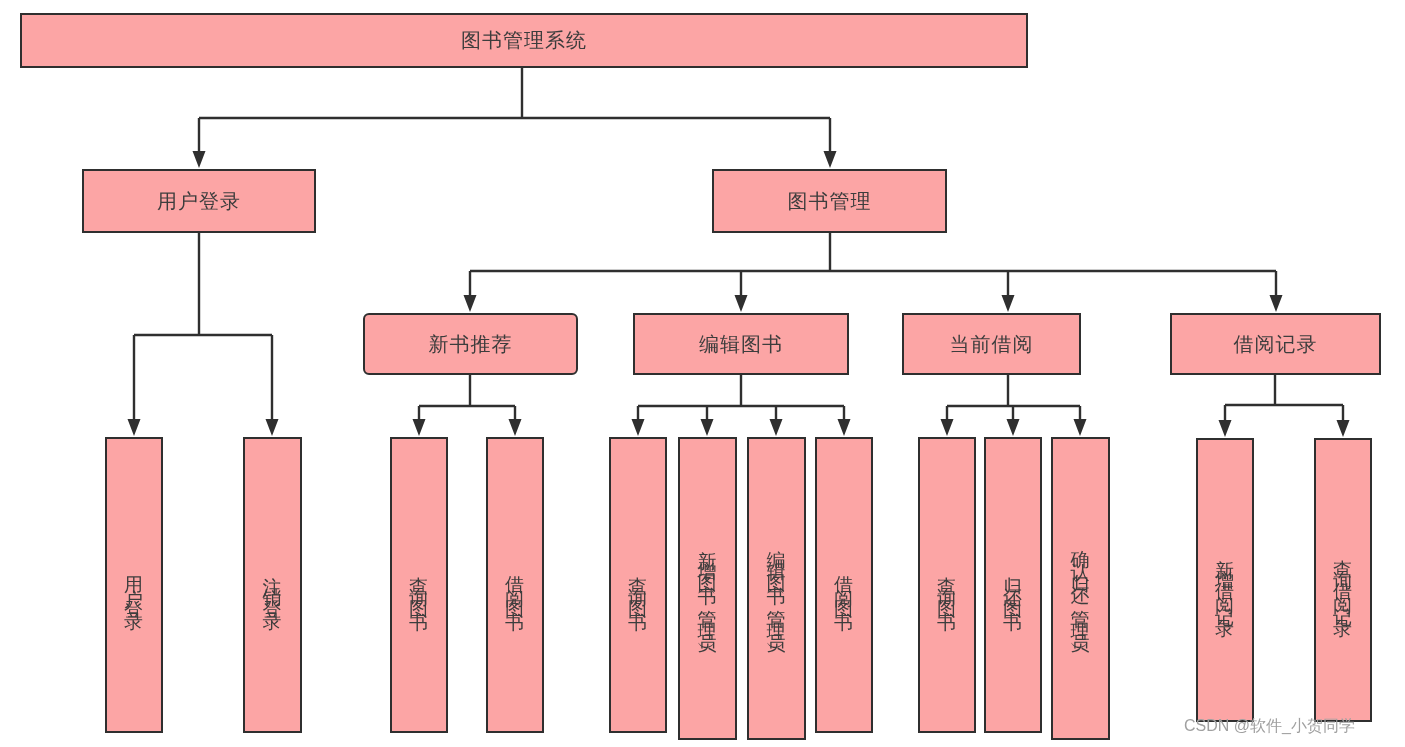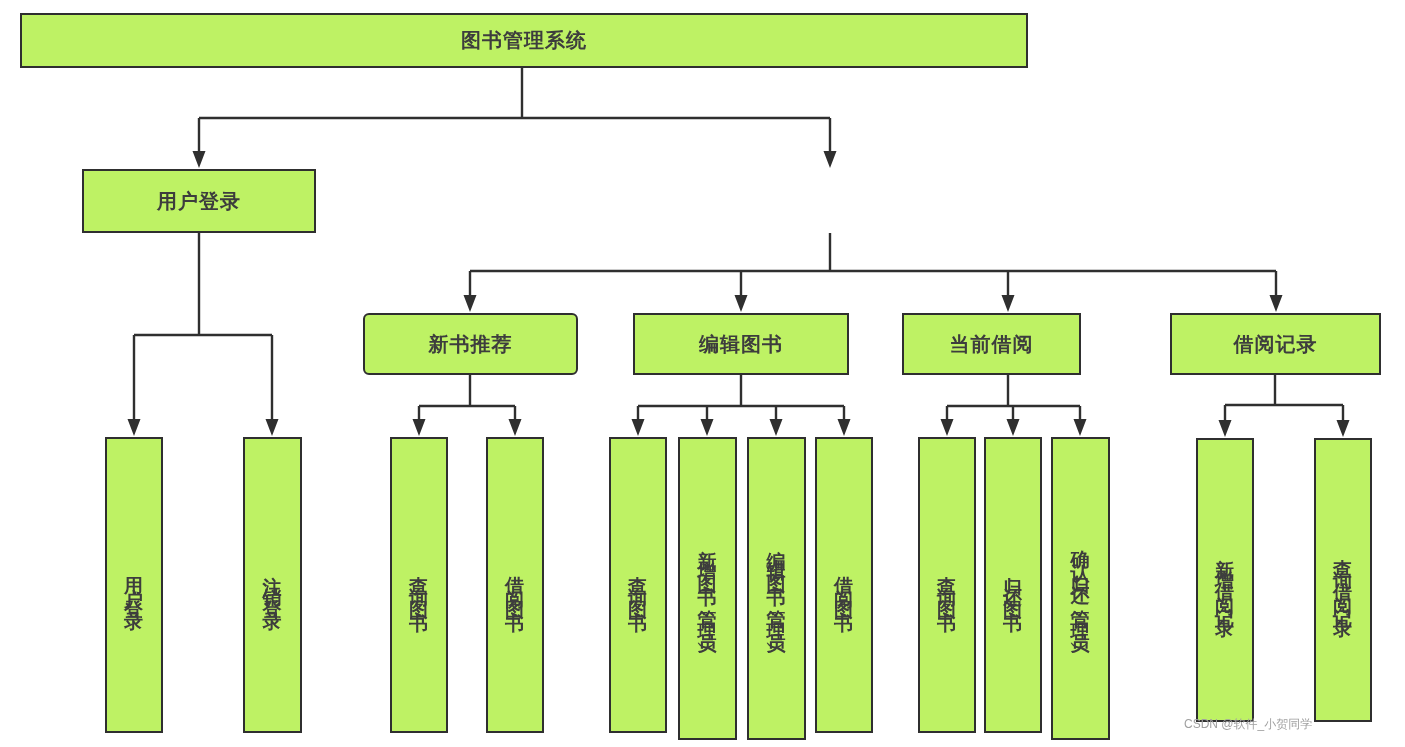--- a/index.html
+++ b/index.html
@@ -8,42 +8,41 @@
     position: relative;
     width: 1405px;
     height: 747px;
     background: #ffffff;
     font-family: "Liberation Sans", sans-serif;
     overflow: hidden;
   }
   svg.wires { position: absolute; left: 0; top: 0; width: 1405px; height: 747px; }
   .node {
     position: absolute;
-    background: #bef264;
+    background: #fca5a5;
     border: 2.5px solid #2f2f2f;
     color: #3d3d3d;
     display: flex;
     align-items: center;
     justify-content: center;
     text-align: center;
-    font-weight: bold;
   }
   .node.h { font-size: 20px; letter-spacing: 1px; }
   .node.v {
     font-size: 19px;
     line-height: 1;
     writing-mode: vertical-rl;
     text-orientation: mixed;
     letter-spacing: 12px;
   }
   .watermark {
     position: absolute;
     left: 1184px;
     top: 716px;
-    font-size: 12px;
+    font-size: 16px;
     color: #a0a0a0;
     white-space: nowrap;
     z-index: 5;
   }
 </style>
 </head>
 <body>
 
 <div class="stage">
 
@@ -67,20 +66,21 @@
     <path d="M1008 375 V406 M947 406 H1080 M947 406 V420 M1013 406 V420 M1080 406 V420"></path>
     <path stroke="none" fill="#2f2f2f" d="M940.5 419 H953.5 L947 436 Z M1006.5 419 H1019.5 L1013 436 Z M1073.5 419 H1086.5 L1080 436 Z"></path>
 
     <path d="M1275 375 V405 M1225 405 H1343 M1225 405 V421 M1343 405 V421"></path>
     <path stroke="none" fill="#2f2f2f" d="M1218.5 420 H1231.5 L1225 437 Z M1336.5 420 H1349.5 L1343 437 Z"></path>
   </svg>
 
   <div class="node h" style="left:20px; top:13px; width:1008px; height:55px;">图书管理系统</div>
 
   <div class="node h" style="left:82px; top:169px; width:234px; height:64px;">用户登录</div>
+  <div class="node h" style="left:712px; top:169px; width:235px; height:64px;">图书管理</div>
 
   <div class="node h" style="left:363px; top:313px; width:215px; height:62px;border-radius:6px;">新书推荐</div>
   <div class="node h" style="left:633px; top:313px; width:216px; height:62px;">编辑图书</div>
   <div class="node h" style="left:902px; top:313px; width:179px; height:62px;">当前借阅</div>
   <div class="node h" style="left:1170px; top:313px; width:211px; height:62px;">借阅记录</div>
 
   <div class="node v" style="left:105px; top:437px; width:58px; height:296px;">用户登录</div>
   <div class="node v" style="left:243px; top:437px; width:59px; height:296px;">注销登录</div>
 
   <div class="node v" style="left:390px; top:437px; width:58px; height:296px;">查询图书</div>

